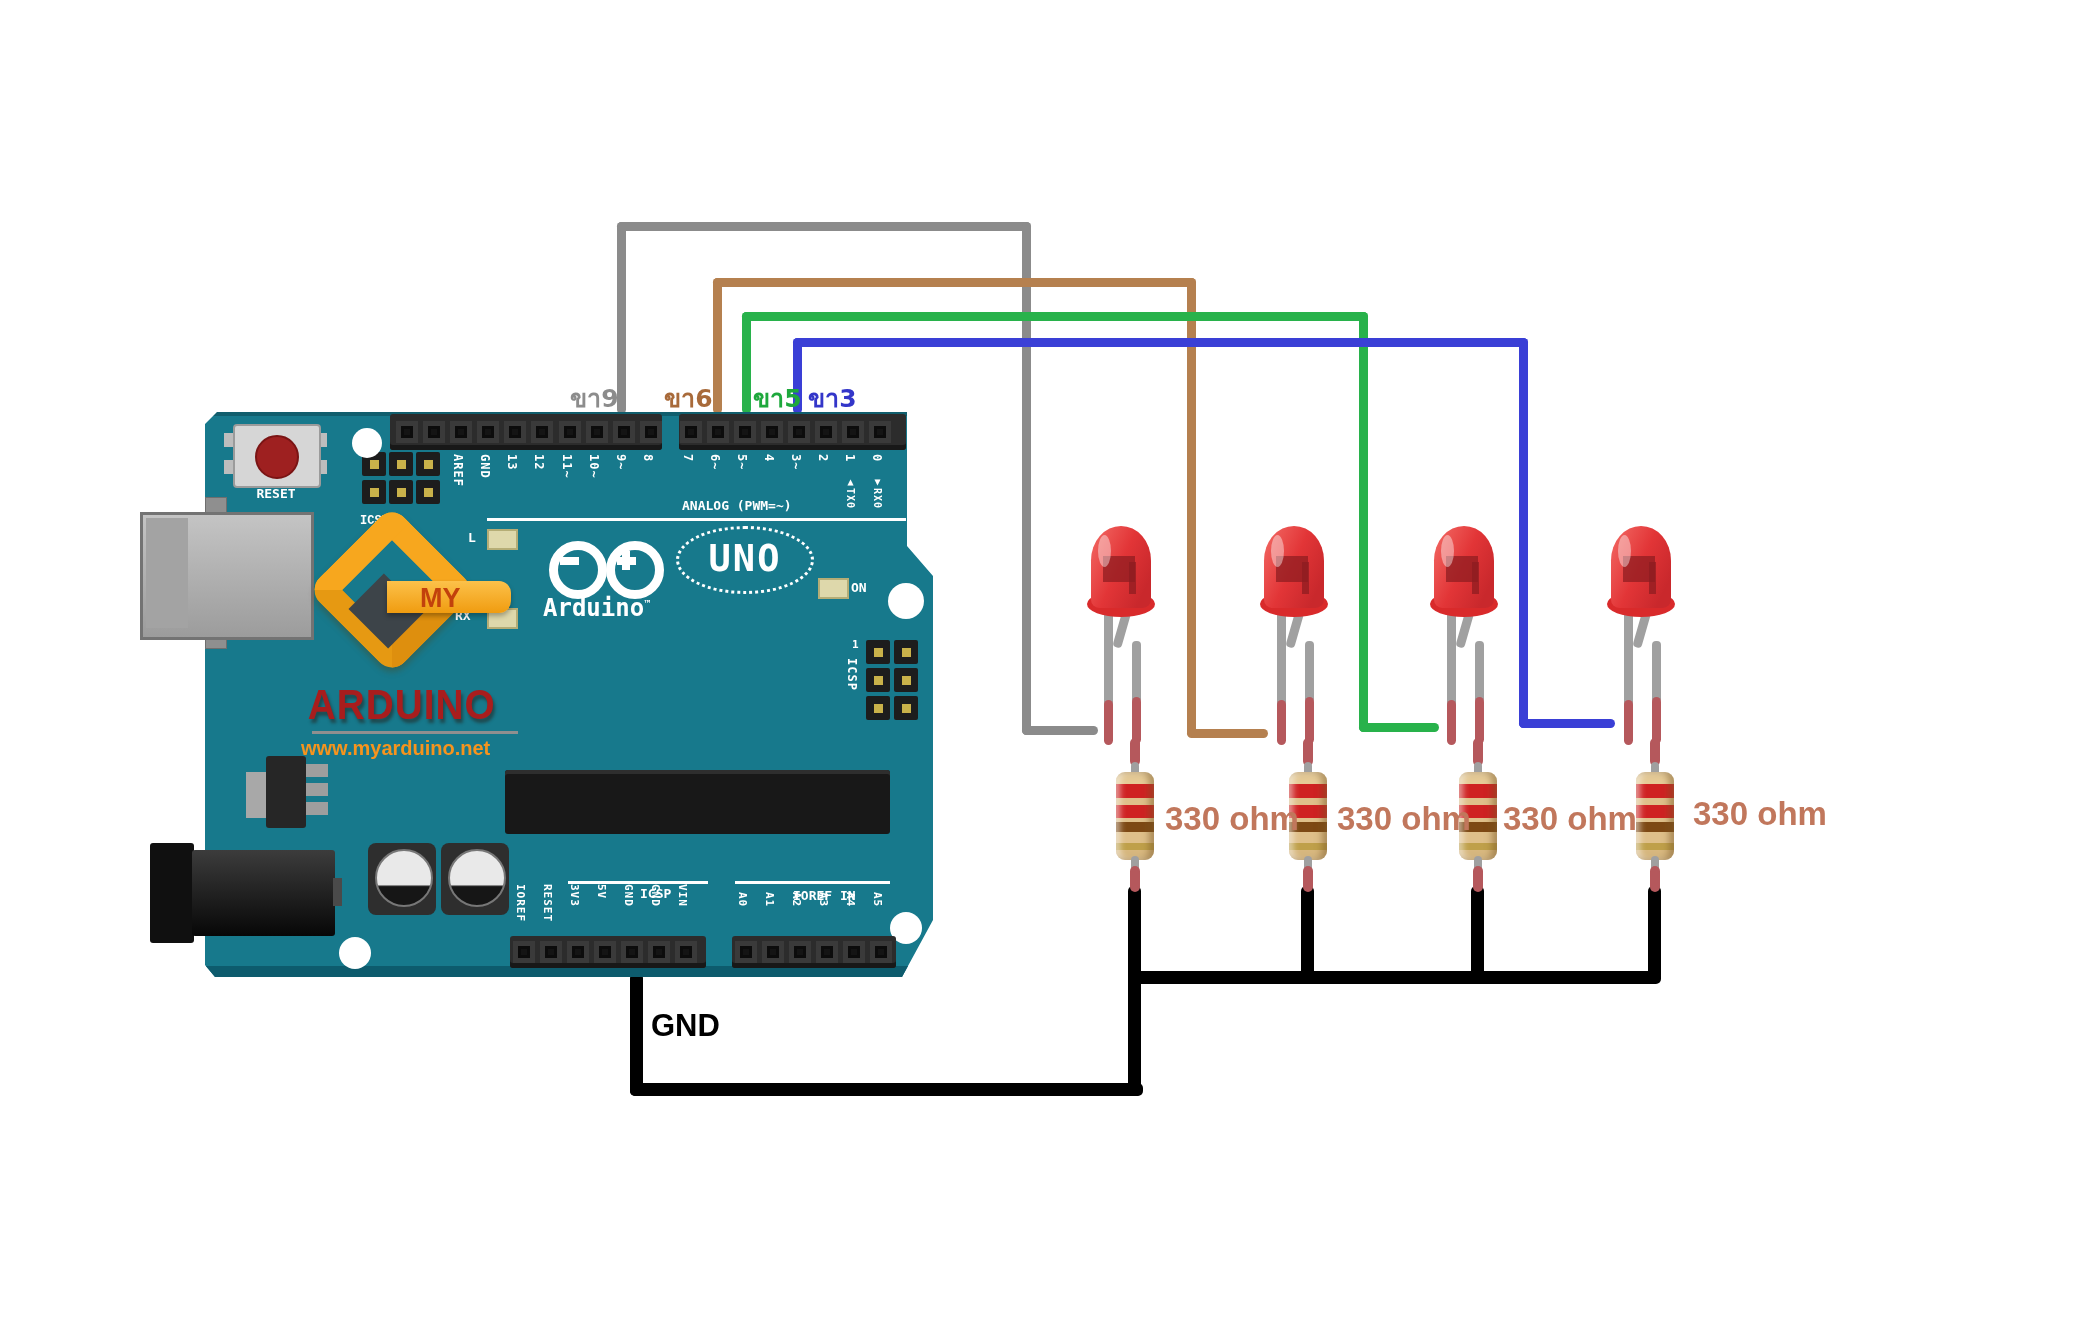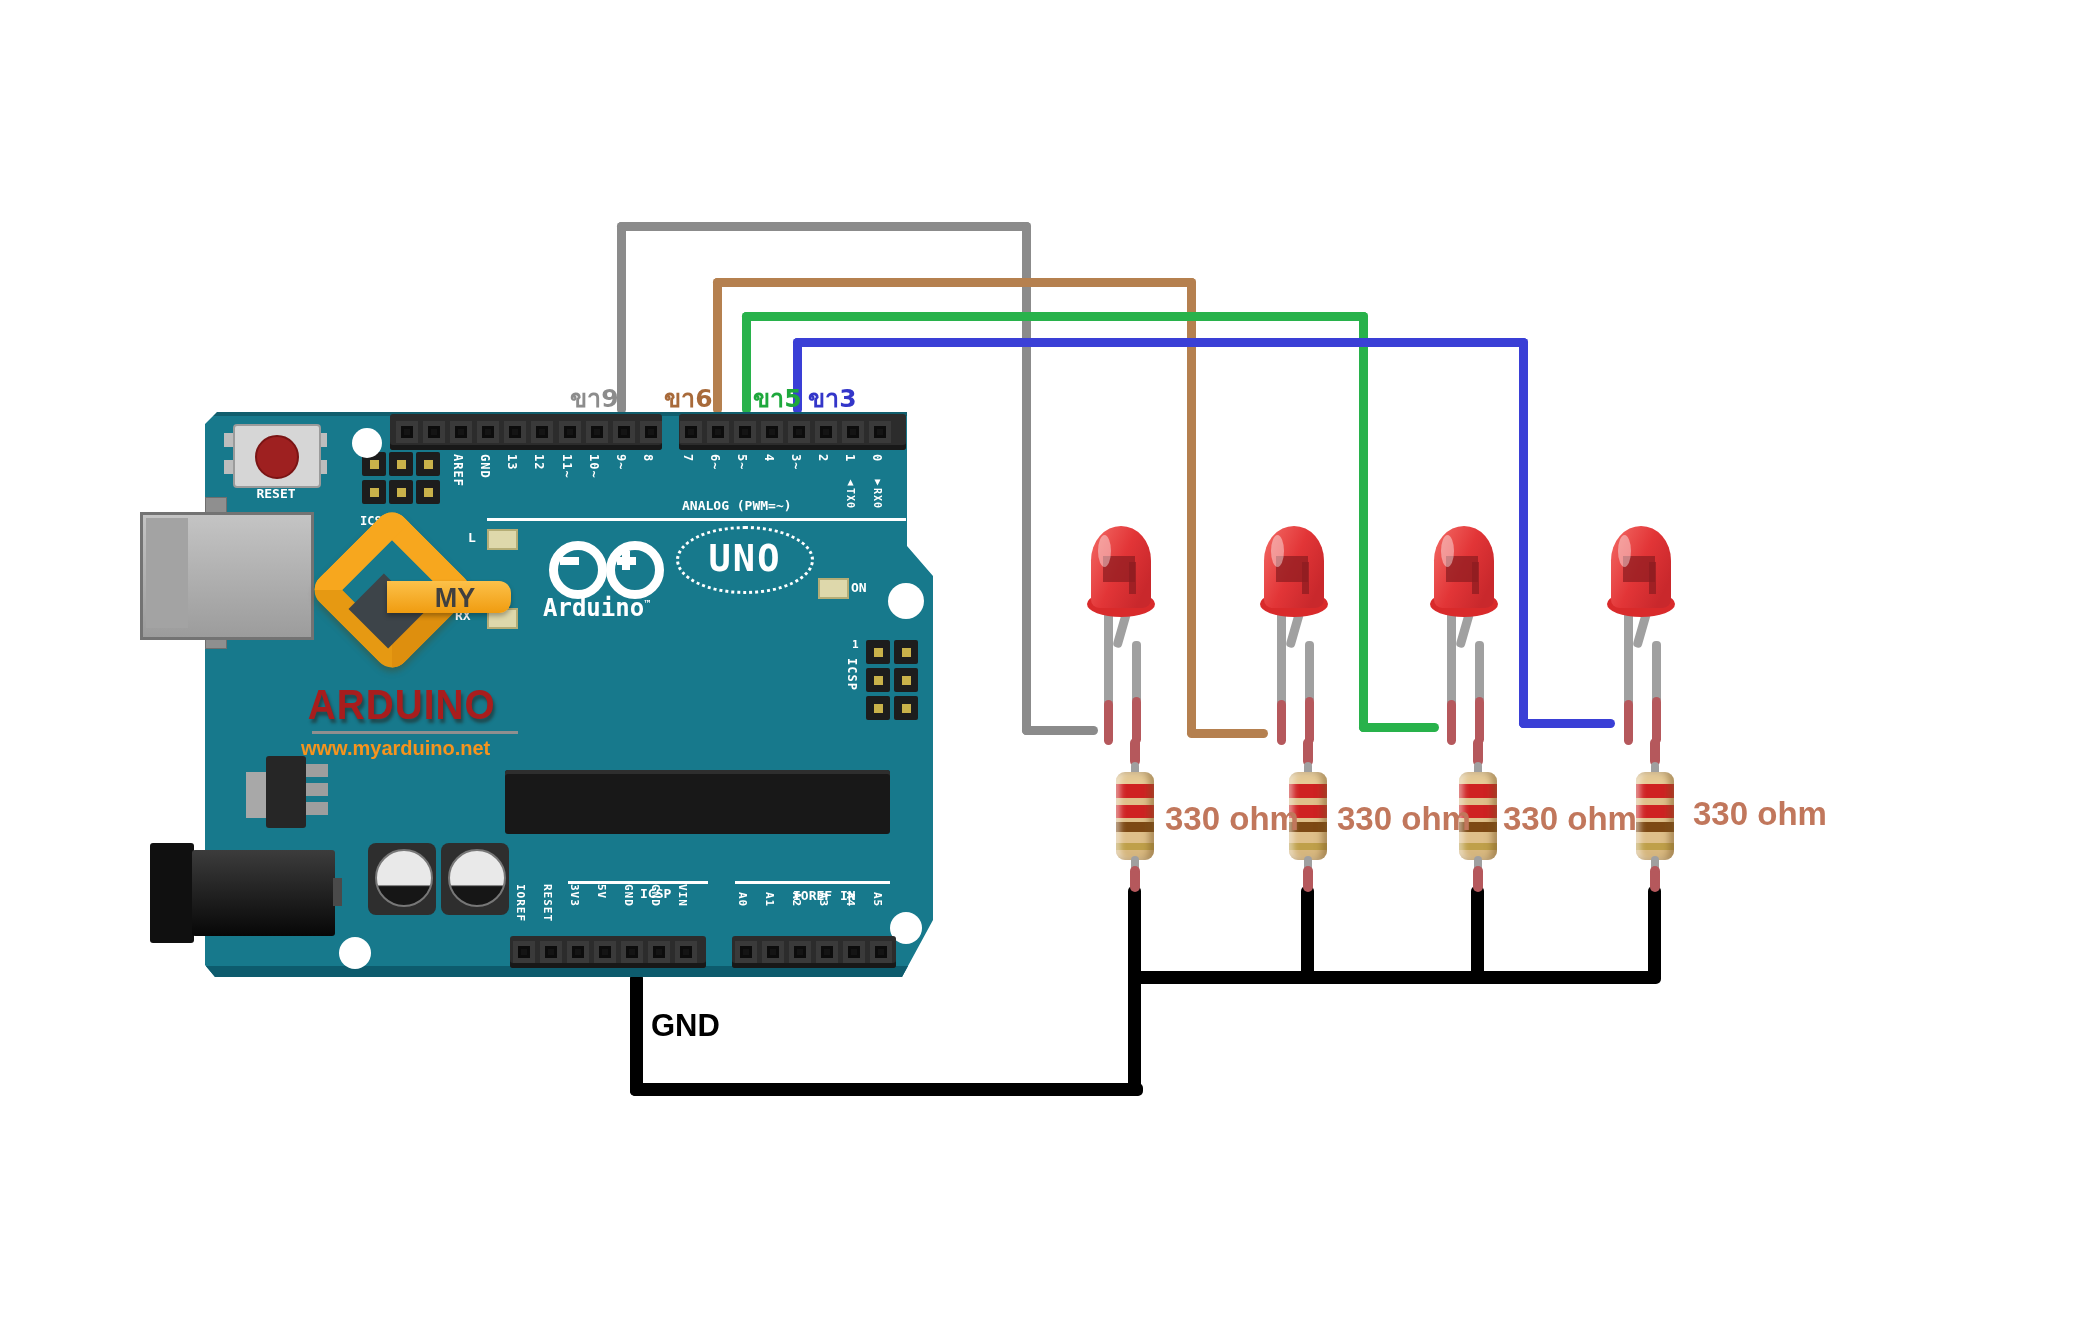--- a/index.html
+++ b/index.html
@@ -89,21 +89,21 @@
   <div class="a" style="left:233px;top:424px;width:84px;height:60px;background:#d6d6d6;border:2px solid #9b9b9b;border-radius:4px;"></div>
   <div class="a" style="left:255px;top:435px;width:40px;height:40px;background:#9e2020;border:2px solid #7a1414;border-radius:50%;"></div>
   <div class="boardtext" style="left:238px;top:486px;width:76px;text-align:center;">RESET</div>
 
   <i class="icsp-pin" style="left:362px;top:452px;"></i>
   <i class="icsp-pin" style="left:389px;top:452px;"></i>
   <i class="icsp-pin" style="left:416px;top:452px;"></i>
   <i class="icsp-pin" style="left:362px;top:480px;"></i>
   <i class="icsp-pin" style="left:389px;top:480px;"></i>
   <i class="icsp-pin" style="left:416px;top:480px;"></i>
-  <div class="boardtext" style="left:360px;top:514px;font-size:12px;">ICSP2</div>
+  <div class="boardtext" style="left:360px;top:514px;font-size:12px;font-family:Liberation Mono, monospace;">ICSP2</div>
 
   <div class="hole" style="left:352px;top:428px;width:30px;height:30px;"></div>
   <div class="hole" style="left:888px;top:583px;width:36px;height:36px;"></div>
   <div class="hole" style="left:339px;top:937px;width:32px;height:32px;"></div>
   <div class="hole" style="left:890px;top:912px;width:32px;height:32px;"></div>
 
   <div class="strip" style="left:390px;top:414px;width:272px;height:36px;"></div>
   <div class="strip" style="left:679px;top:414px;width:227px;height:36px;"></div>
   <i class="pin" style="left:396px;top:421px;"></i>
   <i class="pin" style="left:423px;top:421px;"></i>
@@ -219,21 +219,21 @@
   <i class="pin" style="left:789px;top:941px;"></i>
   <i class="pin" style="left:816px;top:941px;"></i>
   <i class="pin" style="left:843px;top:941px;"></i>
   <i class="pin" style="left:870px;top:941px;"></i>
 
   <div class="a" style="left:332px;top:530px;width:70px;height:70px;border:25px solid #f7a71e;border-right-color:#de8f0e;border-bottom-color:#e69912;border-radius:18px;transform:rotate(45deg);box-shadow:3px 3px 6px rgba(90,60,0,.35);"></div>
   <div class="a" style="left:358px;top:586px;width:56px;height:50px;background:#3d4449;transform:rotate(45deg);"></div>
   <div class="boardtext" style="left:455px;top:608px;">RX</div>
   <div class="ledrect" style="left:487px;top:608px;width:27px;height:17px;"></div>
   <div class="a" style="left:387px;top:581px;width:124px;height:32px;background:linear-gradient(180deg,#fcc14a,#f09c10);border-radius:0 12px 12px 0;box-shadow:0 3px 5px rgba(0,0,0,.3);"></div>
-  <div class="a" style="left:420px;top:583px;width:70px;color:#404040;font:bold 27px 'Liberation Sans', sans-serif;text-align:center;">MY</div>
+  <div class="a" style="left:420px;top:583px;width:70px;color:#c2410c;font:bold 27px 'Liberation Sans', sans-serif;">MY</div>
   <div class="a" style="left:310px;top:684px;width:230px;color:#a81d1d;font:bold 38px 'Liberation Sans', sans-serif;letter-spacing:1px;transform:scale(1.02,1.12);text-shadow:2px 3px 3px rgba(40,15,5,.45);">ARDUINO</div>
   <div class="a" style="left:312px;top:731px;width:206px;height:3px;background:#8f8f8f;"></div>
   <div class="a" style="left:301px;top:737px;width:240px;color:#f6941d;font:bold 20px 'Liberation Sans', sans-serif;">www.myarduino.net</div>
 
   <div class="wlabel" style="left:570px;top:378px;color:#8c8c8c;">ขา9</div>
   <div class="wlabel" style="left:664px;top:378px;color:#a86a3a;">ขา6</div>
   <div class="wlabel" style="left:753px;top:378px;color:#1ea83c;">ขา5</div>
   <div class="wlabel" style="left:808px;top:378px;color:#3336c9;">ขา3</div>
 
   <div>

